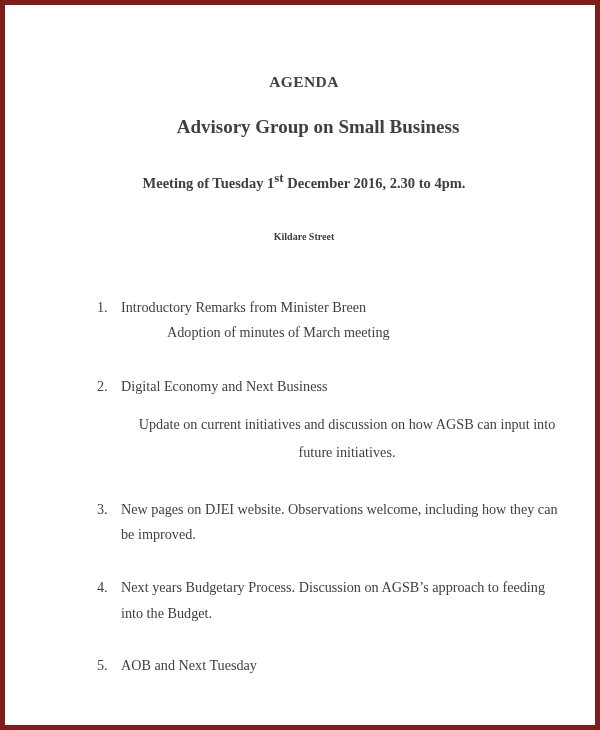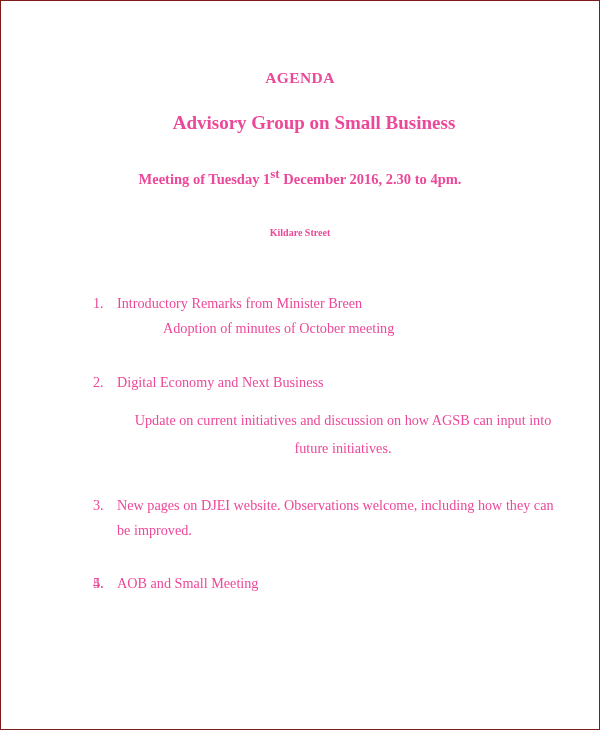--- a/index.html
+++ b/index.html
@@ -6,24 +6,24 @@
     margin: 0;
     padding: 0;
     background: #ffffff;
   }
   .page {
     position: relative;
     width: 600px;
     height: 730px;
     background: #ffffff;
     box-sizing: border-box;
-    border: 1px solid #7f1d1d;
+    border: 5px solid #7f1d1d;
     overflow: hidden;
     font-family: "Liberation Serif", "DejaVu Serif", serif;
-    color: #ec4899;
+    color: #404040;
   }
   .doc-body {
     position: absolute;
     left: 0;
     top: 0;
     width: 598px;
   }
 
   
   .header {
@@ -120,39 +120,40 @@
         <span>Meeting of Tuesday 1</span><sup>st</sup><span> December 2016, 2.30 to 4pm.</span>
       </div>
       <div class="venue-line">Kildare Street</div>
     </div>
 
     <ol class="agenda-list">
 
       <li class="agenda-item item-1">
         <span class="num">1.</span>
         <span class="lead">Introductory Remarks from Minister Breen</span>
-        <span class="sub-line">Adoption of minutes of October meeting</span>
+        <span class="sub-line">Adoption of minutes of March meeting</span>
       </li>
 
       <li class="agenda-item item-2">
         <span class="num">2.</span>
         <span class="lead">Digital Economy and Next Business</span>
         <span class="sub-para">Update on current initiatives and discussion on how AGSB can input into future initiatives.</span>
       </li>
 
       <li class="agenda-item item-3">
         <span class="num">3.</span>
         <span class="lead">New pages on DJEI website. Observations welcome, including how they can be improved.</span>
       </li>
 
       <li class="agenda-item item-4">
         <span class="num">4.</span>
+        <span class="lead">Next years Budgetary Process. Discussion on AGSB’s approach to feeding into the Budget.</span>
       </li>
 
       <li class="agenda-item item-5">
         <span class="num">5.</span>
-        <span class="lead">AOB and Small Meeting</span>
+        <span class="lead">AOB and Next Tuesday</span>
       </li>
 
     </ol>
 
   </div>
 </div>
 
 </body></html>

